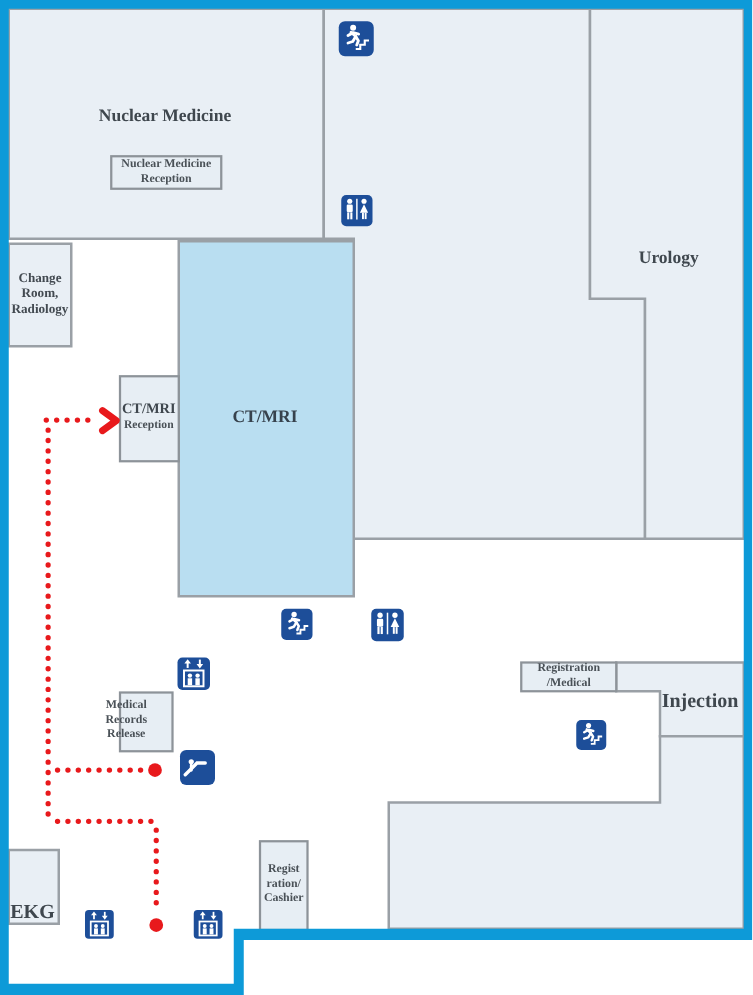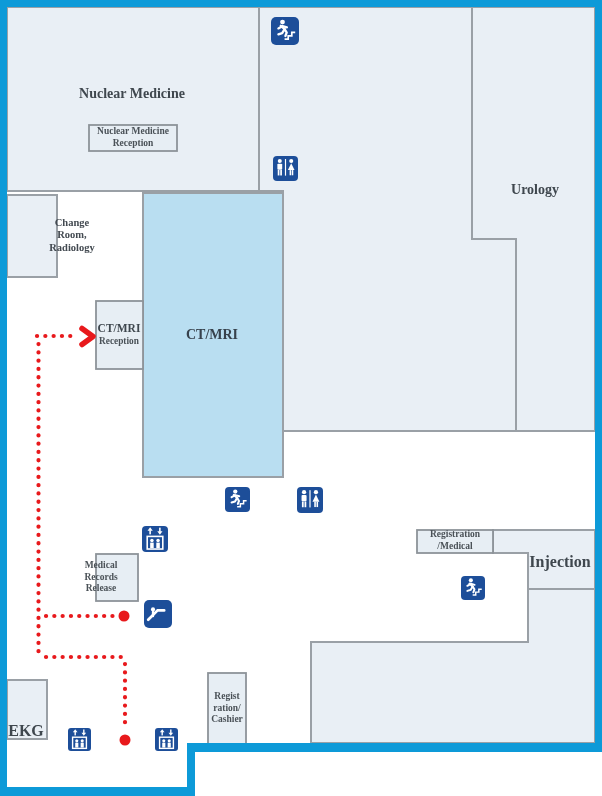--- a/index.html
+++ b/index.html
@@ -3,21 +3,21 @@
 <meta charset="utf-8">
 <style>
   html,body{margin:0;padding:0;background:#fff;}
   .stage{position:relative;width:602px;height:796px;background:#fff;overflow:hidden;
          font-family:"Liberation Sans",sans-serif;}
   .stage svg.base{position:absolute;left:0;top:0;}
   .lbl{position:absolute;transform:translate(-50%,-50%);white-space:pre-line;text-align:center;
        color:#3f474e;line-height:1.18;font-family:Liberation Serif, serif;}
   .lbl-lg{font-size:14px;font-weight:600;}
   .lbl-md{font-size:16px;font-weight:600;}
-  .lbl-sm{font-size:10.5px;font-weight:600;color:#434a51;margin-left:40px;}
+  .lbl-sm{font-size:10.5px;font-weight:600;color:#434a51;}
   .lbl-xs{font-size:9.5px;font-weight:600;color:#4a5157;line-height:1.22;}
   .lbl-ctmri{font-weight:700;color:#37424d;}
   .desk-2line{display:flex;flex-direction:column;align-items:center;}
   .desk-2line .t1{font-size:11.5px;font-weight:700;color:#3f474e;}
   .desk-2line .t2{font-size:9.3px;font-weight:600;color:#4a5157;}
   .icon{position:absolute;background:#1d4e99;display:flex;align-items:center;justify-content:center;}
   .icon svg{width:100%;height:100%;display:block;}
   .r5{border-radius:5px;} .r4{border-radius:4px;} .r3{border-radius:3px;}
 </style>
 </head>
@@ -103,21 +103,21 @@
         <path d="M46 657 H122"></path>
         <path d="M125 664 V728"></path>
       </g>
       <path d="M82 328.5 L93 336.5 L82 344.5" stroke-width="5.5" stroke-linejoin="round"></path>
       <circle cx="124" cy="616" r="5.5" fill="#e8191c" stroke="none"></circle>
       <circle cx="125" cy="740" r="5.5" fill="#e8191c" stroke="none"></circle>
     </g>
   </svg>
 
   <div class="lbl lbl-lg" style="left:132px;top:94px">Nuclear Medicine</div>
-  <div class="lbl lbl-lg" style="left:535px;top:190px">Urology</div>
+  <div class="lbl lbl-lg" style="left:535px;top:208px">Urology</div>
   <div class="lbl lbl-lg lbl-ctmri" style="left:212px;top:335px">CT/MRI</div>
   <div class="lbl lbl-sm" style="left:32px;top:236px">Change
 Room,
 Radiology</div>
   <div class="lbl lbl-md" style="left:560px;top:562px">Injection</div>
   <div class="lbl lbl-md" style="left:26px;top:731px">EKG</div>
 
   <div class="lbl lbl-xs" style="left:133px;top:138px">Nuclear Medicine
 Reception</div>
   <div class="lbl desk-2line" style="left:119px;top:334px">

